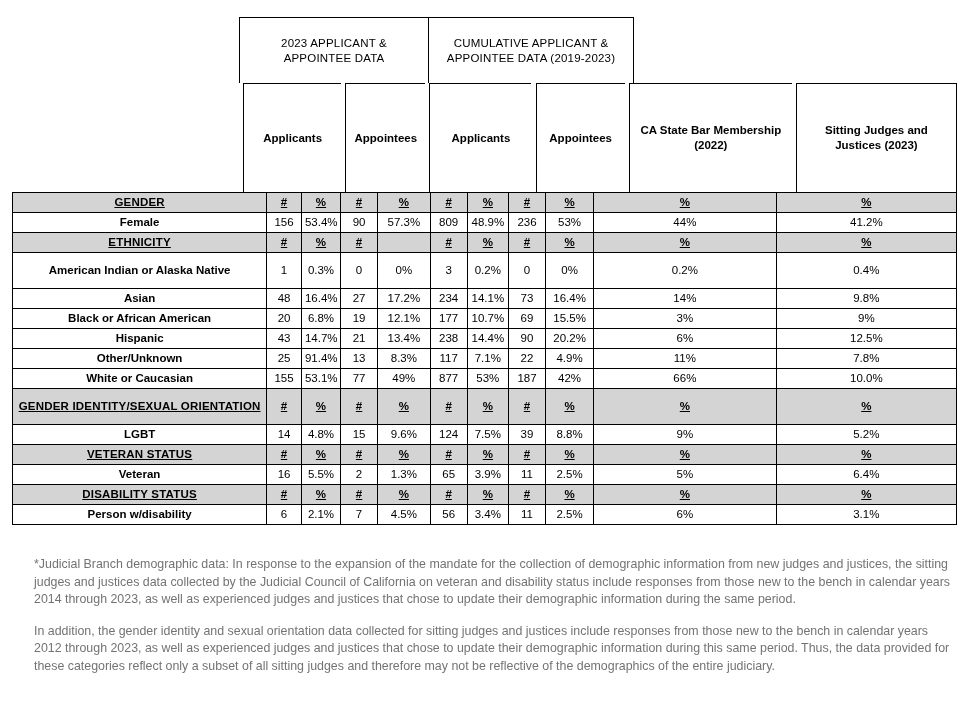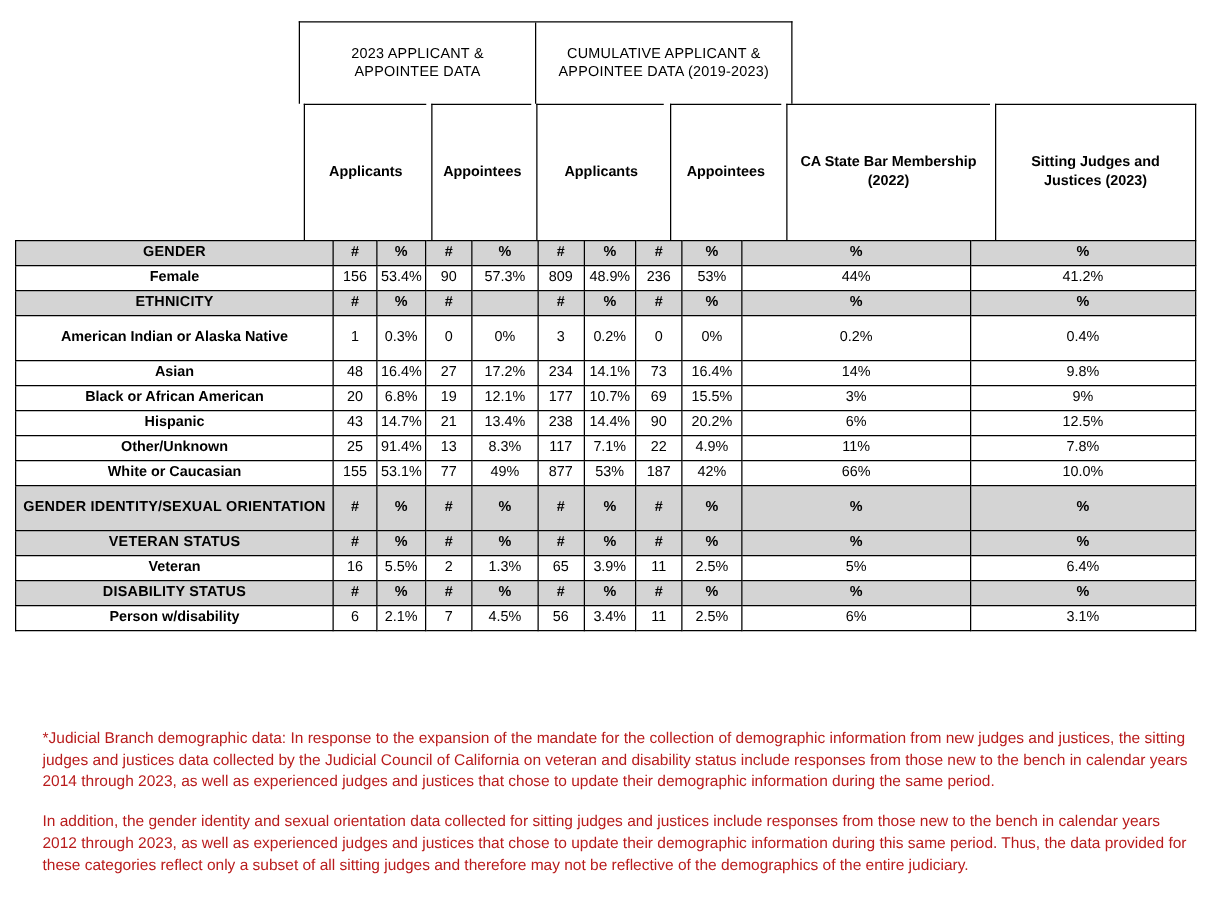--- a/index.html
+++ b/index.html
@@ -103,36 +103,36 @@
     box-sizing: border-box;
   }
   td.rowlabel {
     font-weight: bold;
     text-align: center;
     padding: 2px 6px;
   }
   tr.section td {
     background: #d4d4d4;
     font-weight: bold;
+    text-decoration: underline;
   }
   tr.section td.rowlabel { letter-spacing: 0.2px; }
   tr.data td { background: #ffffff; }
   tr.data td.rowlabel { font-weight: bold; }
   tr.tall td { height: 36px; }
 
   
   .notes {
     position: absolute;
     left: 34px;
     top: 556px;
     width: 918px;
     font-size: 12.4px;
     line-height: 1.42;
-    color: #b91c1c;
-    margin-top: 26px;
+    color: #737373;
   }
   .notes p { margin: 0 0 14px 0; }
 </style>
 </head>
 <body>
 
 <div class="page">
 
   <div class="top-header">
     <div class="grp grp-2023">2023 APPLICANT &amp; APPOINTEE DATA</div>
@@ -287,20 +287,33 @@
           <td>%</td>
           <td>#</td>
           <td>%</td>
           <td>#</td>
           <td>%</td>
           <td>#</td>
           <td>%</td>
           <td>%</td>
           <td>%</td>
         </tr>
+        <tr class="data">
+          <td class="rowlabel">LGBT</td>
+          <td>14</td>
+          <td>4.8%</td>
+          <td>15</td>
+          <td>9.6%</td>
+          <td>124</td>
+          <td>7.5%</td>
+          <td>39</td>
+          <td>8.8%</td>
+          <td>9%</td>
+          <td>5.2%</td>
+        </tr>
         <tr class="section">
           <td class="rowlabel">VETERAN STATUS</td>
           <td>#</td>
           <td>%</td>
           <td>#</td>
           <td>%</td>
           <td>#</td>
           <td>%</td>
           <td>#</td>
           <td>%</td>

